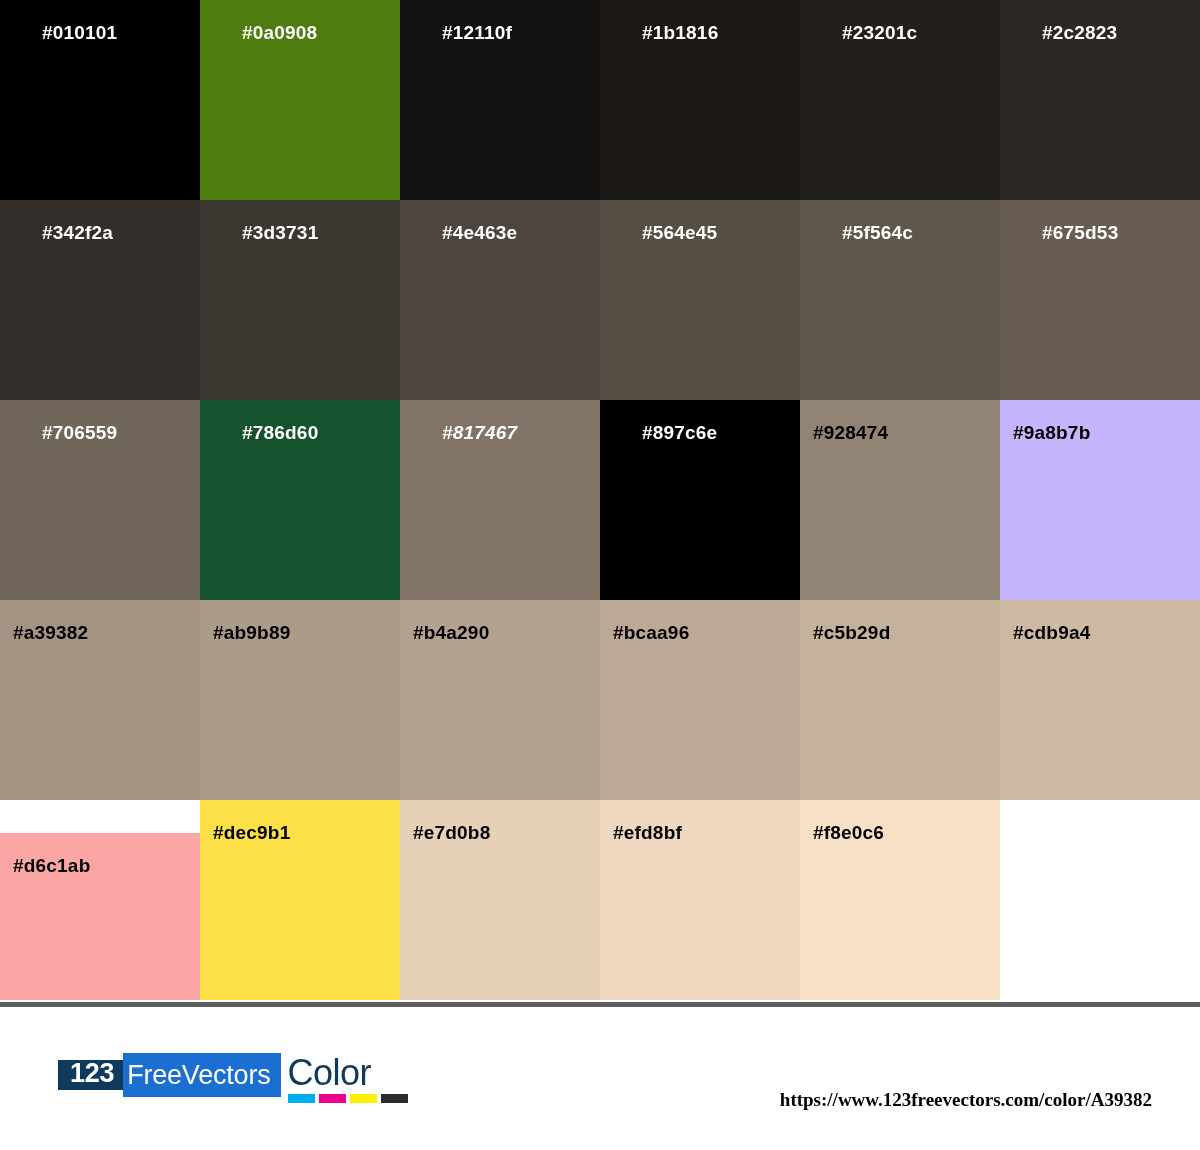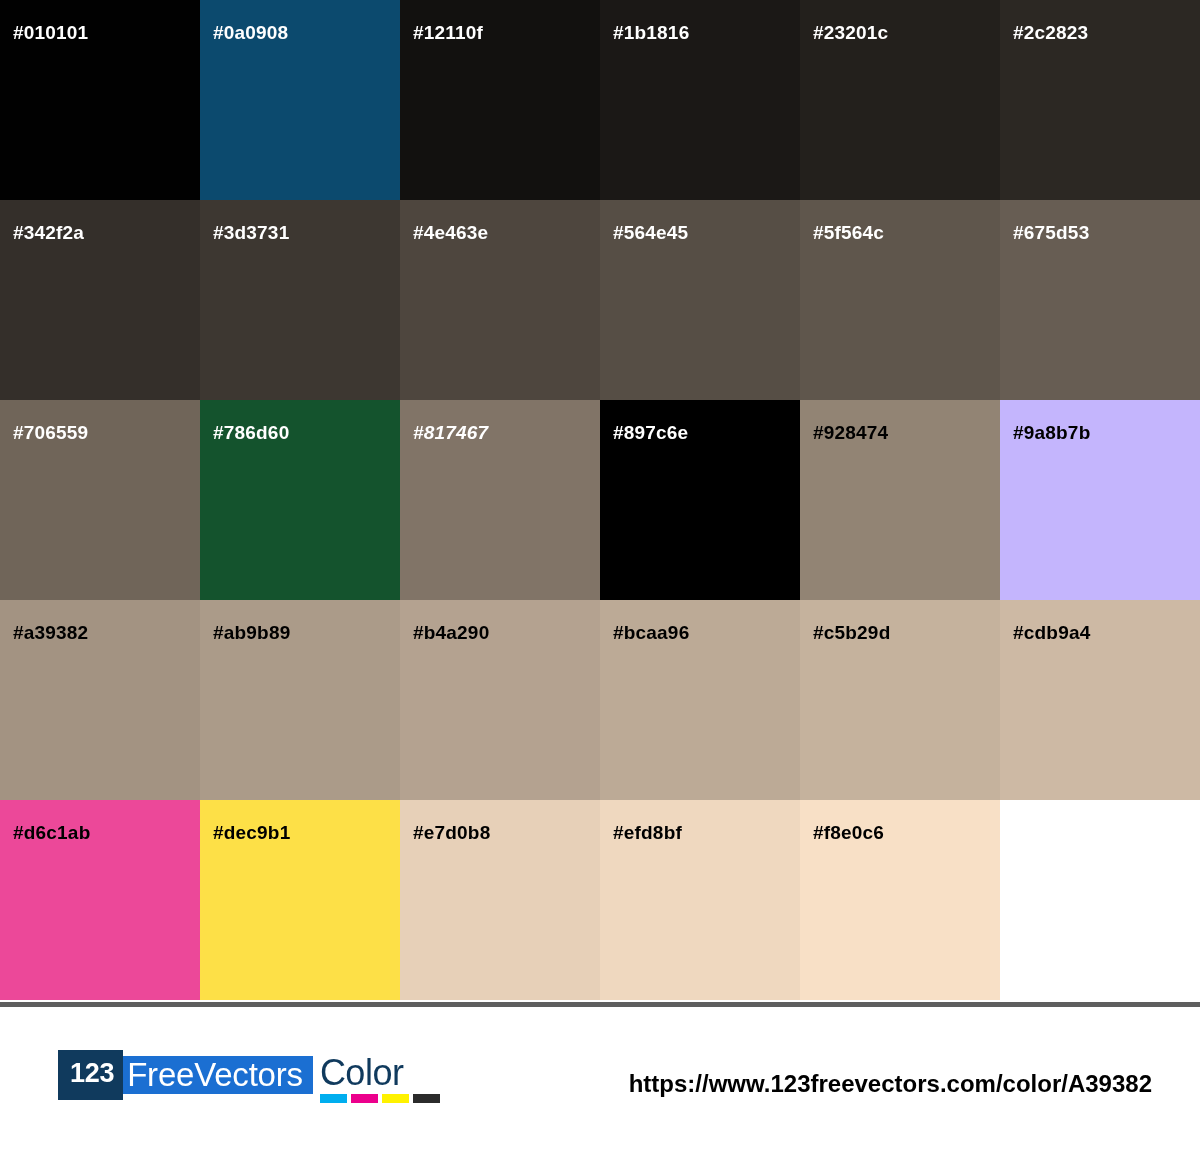--- a/index.html
+++ b/index.html
@@ -31,21 +31,21 @@
     position: absolute;
     left: 13px;
     top: 23px;
     font-size: 19px;
     font-weight: bold;
     letter-spacing: 0.2px;
     font-family: "Liberation Sans", sans-serif;
     line-height: 1;
     white-space: nowrap;
   }
-  .swatch.light-text .swatch-label { color: #ffffff; }
+  .swatch.light-text .swatch-label { color: #ffffff; margin-left: 29px; }
   .swatch.dark-text  .swatch-label { color: #000000; }
 
   
   #divider-gap {
     width: 1200px;
     height: 2px;
     background: #ffffff;
   }
   #divider-bar {
     width: 1200px;
@@ -73,33 +73,33 @@
     display: flex;
     height: 38px;
     align-items: center;
   }
   .logo-123 {
     background: #103a5d;
     color: #ffffff;
     font-size: 27px;
     font-weight: bold;
     padding: 0 9px 4px 12px;
-    height: 50px;
+    height: 30px;
     display: flex;
     align-items: center;
     letter-spacing: -0.3px;
     box-sizing: border-box;
   }
   .logo-fv {
     background: #1b6fd2;
     color: #ffffff;
-    font-size: 33px;
+    font-size: 27px;
     font-weight: normal;
     padding: 0 10px 0 4px;
-    height: 38px;
+    height: 44px;
     display: flex;
     align-items: center;
     letter-spacing: -0.2px;
     box-sizing: border-box;
   }
   .logo-color-wrap {
     position: relative;
     margin-left: 7px;
     display: flex;
     flex-direction: column;
@@ -124,36 +124,36 @@
   }
   .cmyk-c { background: #00aeef; }
   .cmyk-m { background: #ec008c; }
   .cmyk-y { background: #fff200; }
   .cmyk-k { background: #2b2b2b; }
 
   #site-url {
     position: absolute;
     right: 48px;
     top: 0;
-    margin-top: 63px;
-    font-size: 24px;
+    margin-top: 82px;
+    font-size: 19px;
     font-weight: bold;
     color: #000000;
-    font-family: Liberation Sans, sans-serif;
+    font-family: Liberation Serif, serif;
     white-space: nowrap;
   }
 </style>
 </head>
 <body>
 
 <div id="swatch-grid">
     <div class="swatch light-text" style="background: rgb(1, 1, 1);">
       <span class="swatch-label">#010101</span>
     </div>
-    <div class="swatch light-text" style="background: #0c4a6e;">
+    <div class="swatch light-text" style="background: #4d7c0f;">
       <span class="swatch-label">#0a0908</span>
     </div>
     <div class="swatch light-text" style="background: rgb(18, 17, 15);">
       <span class="swatch-label">#12110f</span>
     </div>
     <div class="swatch light-text" style="background: rgb(27, 24, 22);">
       <span class="swatch-label">#1b1816</span>
     </div>
     <div class="swatch light-text" style="background: rgb(35, 32, 28);">
       <span class="swatch-label">#23201c</span>
@@ -208,21 +208,21 @@
     </div>
     <div class="swatch dark-text" style="background: rgb(188, 170, 150);">
       <span class="swatch-label">#bcaa96</span>
     </div>
     <div class="swatch dark-text" style="background: rgb(197, 178, 157);">
       <span class="swatch-label">#c5b29d</span>
     </div>
     <div class="swatch dark-text" style="background: rgb(205, 185, 164);">
       <span class="swatch-label">#cdb9a4</span>
     </div>
-    <div class="swatch dark-text" style="background: #ec4899;">
+    <div class="swatch dark-text" style="background: #fca5a5; margin-top: 33px;">
       <span class="swatch-label">#d6c1ab</span>
     </div>
     <div class="swatch dark-text" style="background: #fde047;">
       <span class="swatch-label">#dec9b1</span>
     </div>
     <div class="swatch dark-text" style="background: rgb(231, 208, 184);">
       <span class="swatch-label">#e7d0b8</span>
     </div>
     <div class="swatch dark-text" style="background: rgb(239, 216, 191);">
       <span class="swatch-label">#efd8bf</span>

